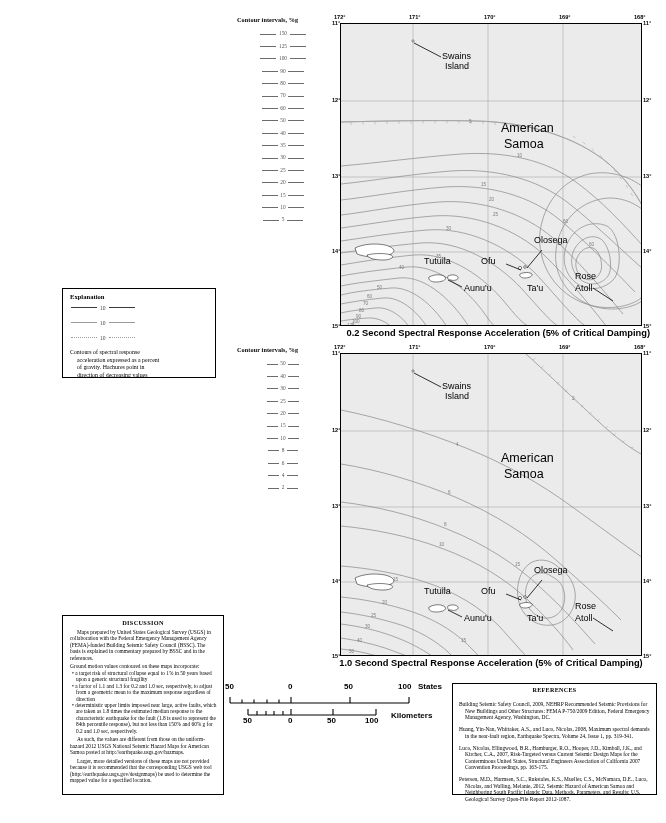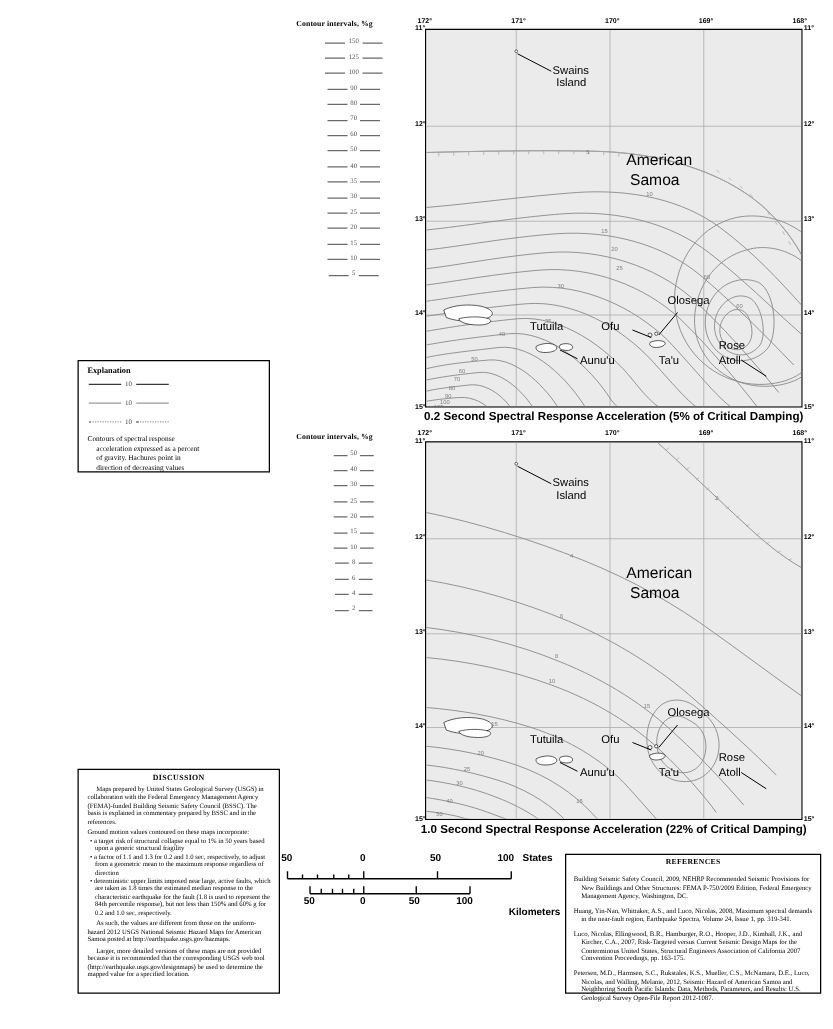--- a/index.html
+++ b/index.html
@@ -376,21 +376,21 @@
           <text x="140" y="240" font-size="9">Ofu</text>
           <text x="193" y="219" font-size="9">Olosega</text>
           <text x="186" y="267" font-size="9">Ta'u</text>
           <text x="234" y="255" font-size="9">Rose</text>
           <text x="234" y="267" font-size="9">Atoll</text>
         </g>
       </g>
     </svg>
   </div>
 
-  <div class="maptitle" style="left:0;top:314px;width:318px;">0.2 Second Spectral Response Acceleration (5% of Critical Damping)</div>
+  <div class="maptitle" style="left:0;top:314px;width:318px;text-align:right;">0.2 Second Spectral Response Acceleration (5% of Critical Damping)</div>
 </div>
 
 <div class="map-wrap" style="left:332px;top:344px;width:318px;height:330px;">
 
   <div id="lon-top-2">
       <div class="lonlab" style="left: 2px; top: 0px;">172°</div>
       <div class="lonlab" style="left: 77px; top: 0px;">171°</div>
       <div class="lonlab" style="left: 152px; top: 0px;">170°</div>
       <div class="lonlab" style="left: 227px; top: 0px;">169°</div>
       <div class="lonlab" style="left: 302px; top: 0px;">168°</div>
@@ -513,21 +513,21 @@
           <text x="140" y="240" font-size="9">Ofu</text>
           <text x="193" y="219" font-size="9">Olosega</text>
           <text x="186" y="267" font-size="9">Ta'u</text>
           <text x="234" y="255" font-size="9">Rose</text>
           <text x="234" y="267" font-size="9">Atoll</text>
         </g>
       </g>
     </svg>
   </div>
 
-  <div class="maptitle" style="left:0;top:314px;width:318px;">1.0 Second Spectral Response Acceleration (22% of Critical Damping)</div>
+  <div class="maptitle" style="left:0;top:314px;width:318px;">1.0 Second Spectral Response Acceleration (5% of Critical Damping)</div>
 </div>
 
 <div class="abs panel" style="left:62px;top:615px;width:160px;height:178px;">
   <div class="dsc-title" style="padding-top:3px;">DISCUSSION</div>
   <div class="dsc-body">
     <p class="p-ind">Maps prepared by United States Geological Survey (USGS) in collaboration with the Federal Emergency Management Agency (FEMA)-funded Building Seismic Safety Council (BSSC).  The basis is explained in commentary prepared by BSSC and in the references.</p>
     <p style="margin-top:2px;">Ground motion values contoured on these maps incorporate:</p>
     <p class="lvl1">• a target risk of structural collapse equal to 1% in 50 years based upon a generic structural fragility</p>
     <p class="lvl1">• a factor of 1.1 and 1.3 for 0.2 and 1.0 sec, respectively, to adjust from a geometric mean to the maximum response regardless of direction</p>
     <p class="lvl1">• deterministic upper limits imposed near large, active faults, which are taken as 1.8 times the estimated median response to the characteristic earthquake for the fault (1.8 is used to represent  the 84th percentile response), but not less than 150% and 60% g for 0.2 and 1.0 sec, respectively.</p>
@@ -566,21 +566,21 @@
   <div class="sc-lab" style="left:-1px;top:-1px;">50</div>
   <div class="sc-lab" style="left:62px;top:-1px;">0</div>
   <div class="sc-lab" style="left:118px;top:-1px;">50</div>
   <div class="sc-lab" style="left:172px;top:-1px;">100</div>
   <div class="sc-lab" style="left:192px;top:-1px;">States</div>
 
   <div class="sc-lab" style="left:17px;top:33px;">50</div>
   <div class="sc-lab" style="left:62px;top:33px;">0</div>
   <div class="sc-lab" style="left:101px;top:33px;">50</div>
   <div class="sc-lab" style="left:139px;top:33px;">100</div>
-  <div class="sc-lab" style="left:165px;top:42px;margin-left:16px;">Kilometers</div>
+  <div class="sc-lab" style="left:165px;top:28px;">Kilometers</div>
 </div>
 
 <div class="abs panel" style="left:452px;top:683px;width:203px;height:110px;">
   <div class="ref-title" style="padding-top:3px;">REFERENCES</div>
   <div class="ref-body">
     <p class="entry">Building Seismic Safety Council, 2009, NEHRP Recommended Seismic Provisions for New Buildings and Other Structures: FEMA  P-750/2009 Edition, Federal Emergency Management Agency, Washington, DC.</p>
     <p class="entry">Huang, Yin-Nan, Whittaker, A.S., and Luco, Nicolas, 2008, Maximum spectral demands in the near-fault region, Earthquake Spectra, Volume 24, Issue 1, pp. 319-341.</p>
     <p class="entry">Luco, Nicolas, Ellingwood, B.R., Hamburger, R.O., Hooper, J.D., Kimball, J.K., and Kircher, C.A., 2007, Risk-Targeted versus Current Seismic Design Maps for the Conterminous United States, Structural Engineers Association of California 2007 Convention Proceedings, pp. 163-175.</p>
     <p class="entry">Petersen, M.D., Harmsen, S.C., Rukstales, K.S., Mueller, C.S., McNamara, D.E., Luco, Nicolas, and Walling, Melanie, 2012, Seismic Hazard of American Samoa and Neighboring South Pacific Islands: Data, Methods, Parameters, and Results: U.S. Geological Survey Open-File Report 2012-1087.</p>
   </div>

